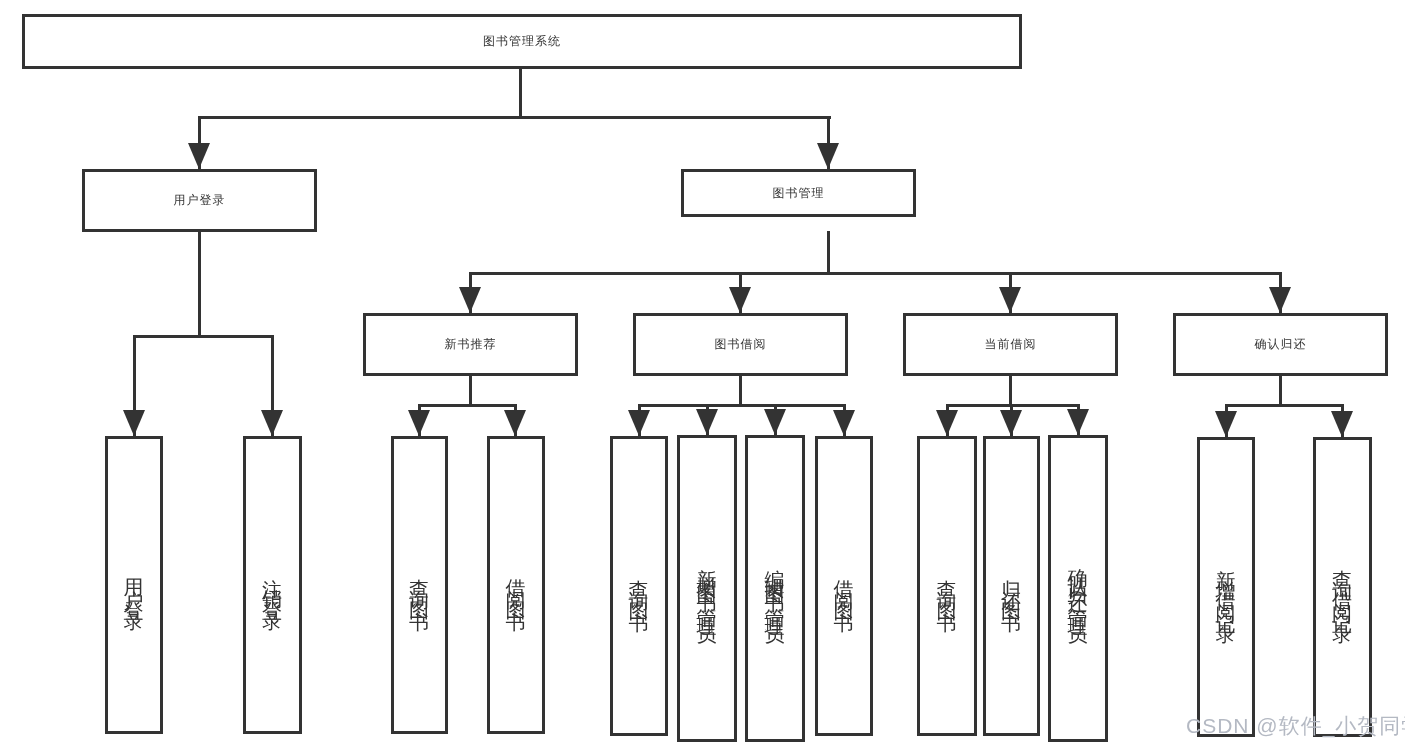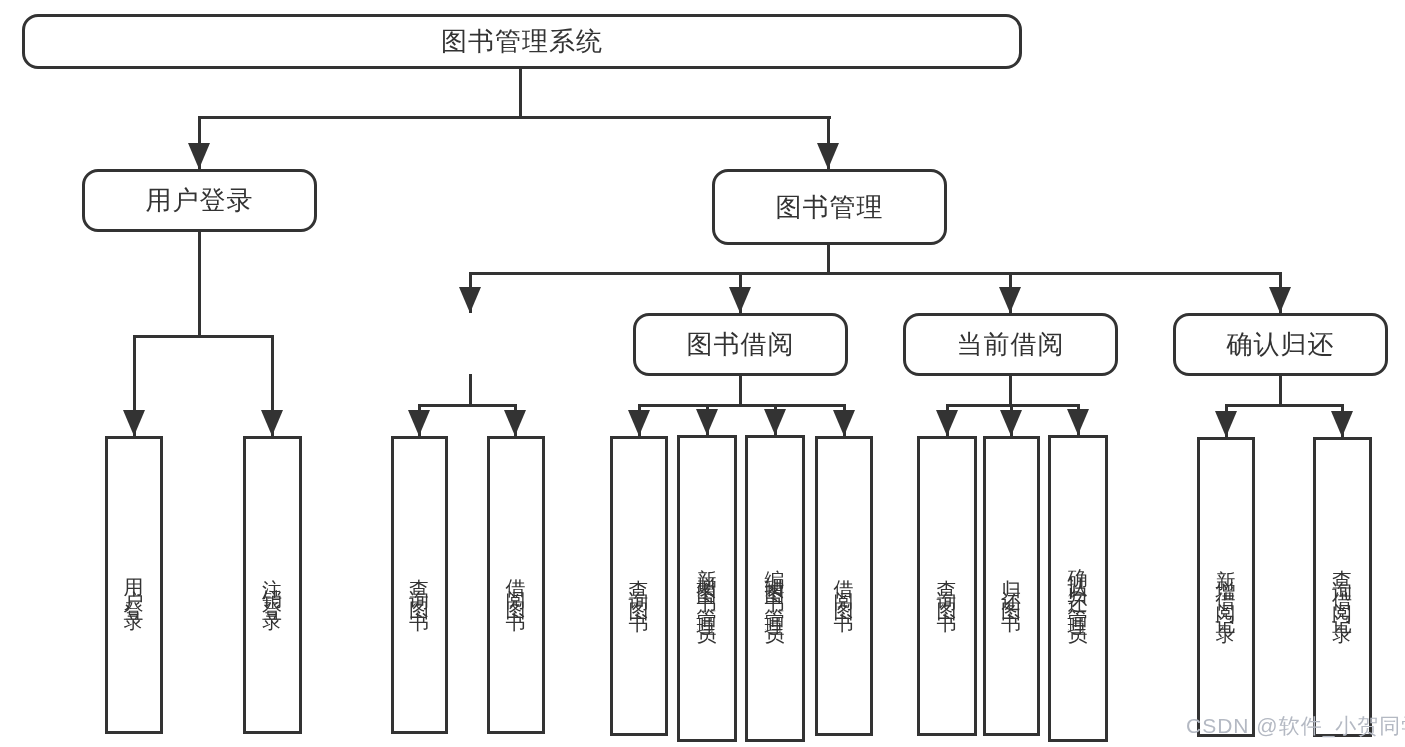--- a/index.html
+++ b/index.html
@@ -4,21 +4,21 @@
 <style>
   html,body{margin:0;padding:0;background:#ffffff;}
   #stage{
     position:relative;width:1405px;height:747px;background:#ffffff;overflow:hidden;
     font-family:"Liberation Sans","DejaVu Sans",sans-serif;color:#333333;
   }
   .box{
     position:absolute;background:#ffffff;border:3px solid #333333;box-sizing:border-box;
     display:flex;align-items:center;justify-content:center;
   }
-  .hbox{font-size:26px;letter-spacing:1px;border-radius:16px;}
+  .hbox{font-size:12px;letter-spacing:1px;}
   .vbox span{
     writing-mode:vertical-rl;text-orientation:mixed;
     font-size:20px;line-height:1;display:block;
   }
   .ls4{letter-spacing:11px;}
   .ls6{letter-spacing:11px;}
   .ls9{letter-spacing:8px;}
   .vl{position:absolute;width:3px;background:#333333;}
   .hl{position:absolute;height:3px;background:#333333;}
   .arr{
@@ -97,24 +97,27 @@
   <div class="vl" style="left:1341px;top:404px;height:33px;"></div>
   <div class="arr" style="left:1331px;top:411px;"></div>
 
   <div class="box hbox" style="left:22px;top:14px;width:1000px;height:55px;">
     <span>图书管理系统</span>
   </div>
 
   <div class="box hbox" style="left:82px;top:169px;width:235px;height:63px;">
     <span>用户登录</span>
   </div>
-  <div class="box hbox" style="left:712px;top:169px;width:235px;height:76px;">
+  <div class="box hbox" style="left:681px;top:169px;width:235px;height:48px;">
     <span>图书管理</span>
   </div>
 
+  <div class="box hbox" style="left:363px;top:313px;width:215px;height:63px;">
+    <span>新书推荐</span>
+  </div>
   <div class="box hbox" style="left:633px;top:313px;width:215px;height:63px;">
     <span>图书借阅</span>
   </div>
   <div class="box hbox" style="left:903px;top:313px;width:215px;height:63px;">
     <span>当前借阅</span>
   </div>
   <div class="box hbox" style="left:1173px;top:313px;width:215px;height:63px;">
     <span>确认归还</span>
   </div>
 

